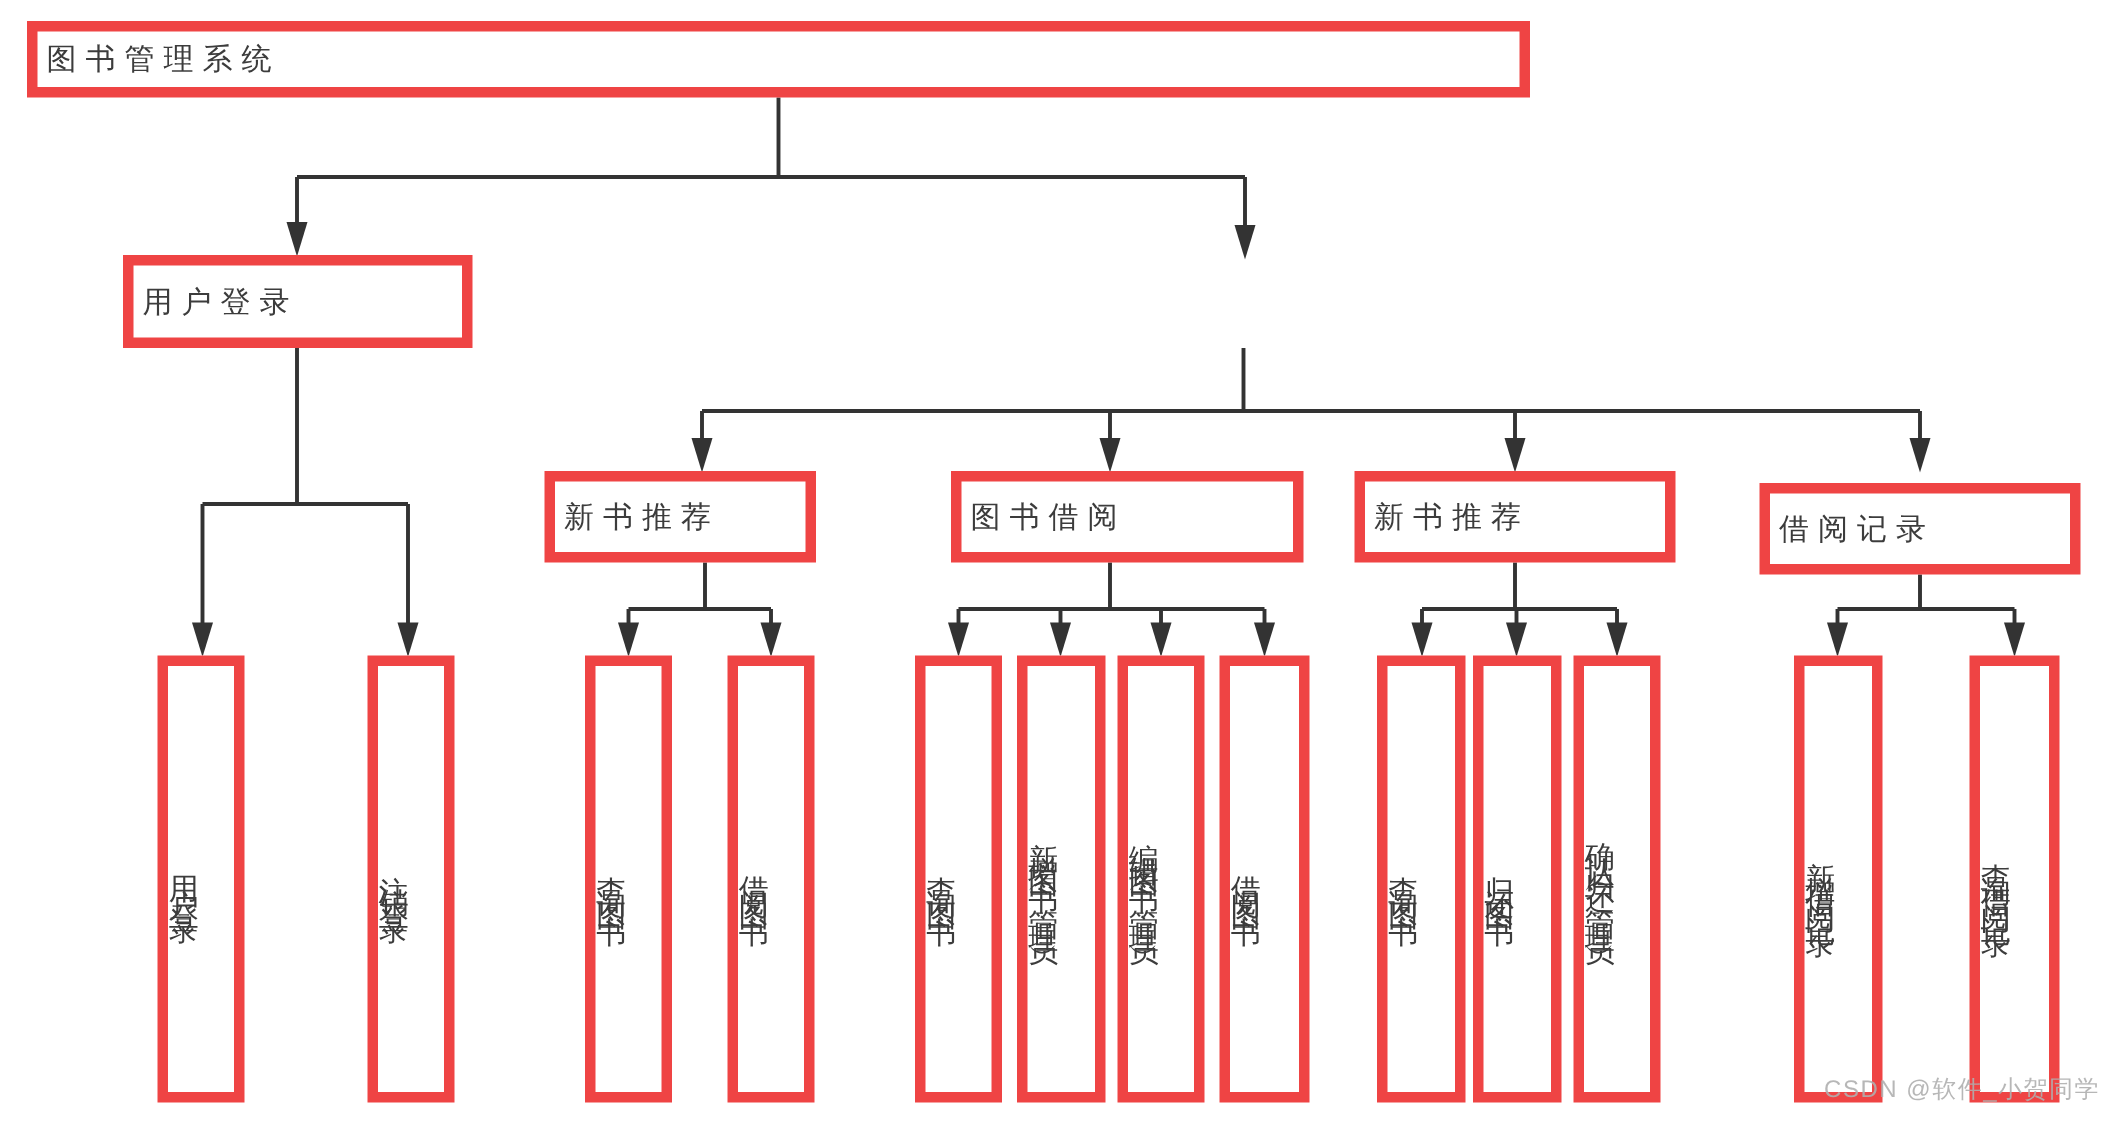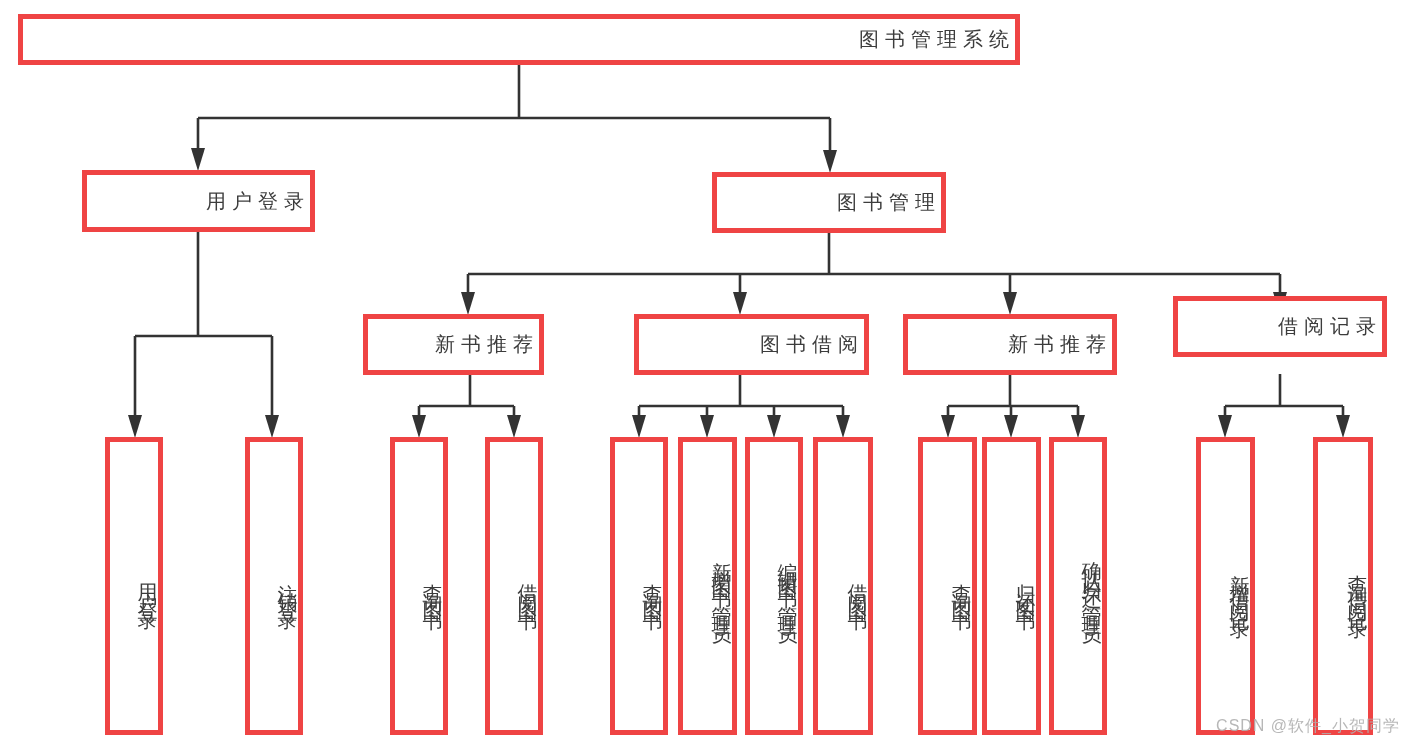--- a/index.html
+++ b/index.html
@@ -27,25 +27,25 @@
     stroke-width: 2.6;
     fill: none;
   }
   svg.connectors polygon {
     fill: #333333;
     stroke: none;
   }
   .node {
     position: absolute;
     box-sizing: border-box;
-    border: 5px solid #ef4444;
+    border: 7px solid #ef4444;
     background: #ffffff;
     display: flex;
     align-items: center;
-    justify-content: flex-end;
+    justify-content: flex-start;
     z-index: 2;
     color: #3c3c3c;
   }
   .node.hlabel {
     font-size: 20px;
     letter-spacing: 6px;
     text-indent: 6px;
   }
   .leaf {
     top: 437px;
@@ -126,34 +126,31 @@
     </g>
   </svg>
 
   <div class="node hlabel" style="left:18px; top:14px; width:1002px; height:51px;">
     <span>图书管理系统</span>
   </div>
 
   <div class="node hlabel" style="left:82px; top:170px; width:233px; height:62px;">
     <span>用户登录</span>
   </div>
-  <div class="node hlabel" style="left:712px; top:172px; width:234px; height:61px;">
-    <span>图书管理</span>
-  </div>
 
   <div class="node hlabel" style="left:363px; top:314px; width:181px; height:61px;">
     <span>新书推荐</span>
   </div>
   <div class="node hlabel" style="left:634px; top:314px; width:235px; height:61px;">
     <span>图书借阅</span>
   </div>
   <div class="node hlabel" style="left:903px; top:314px; width:214px; height:61px;">
     <span>新书推荐</span>
   </div>
-  <div class="node hlabel" style="left:1173px; top:296px; width:214px; height:61px;">
+  <div class="node hlabel" style="left:1173px; top:322px; width:214px; height:61px;">
     <span>借阅记录</span>
   </div>
 
   <div class="node leaf" style="left:105px; width:58px;">
     <span class="vtext">用户登录</span>
   </div>
   <div class="node leaf" style="left:245px; width:58px;">
     <span class="vtext">注销登录</span>
   </div>
 

